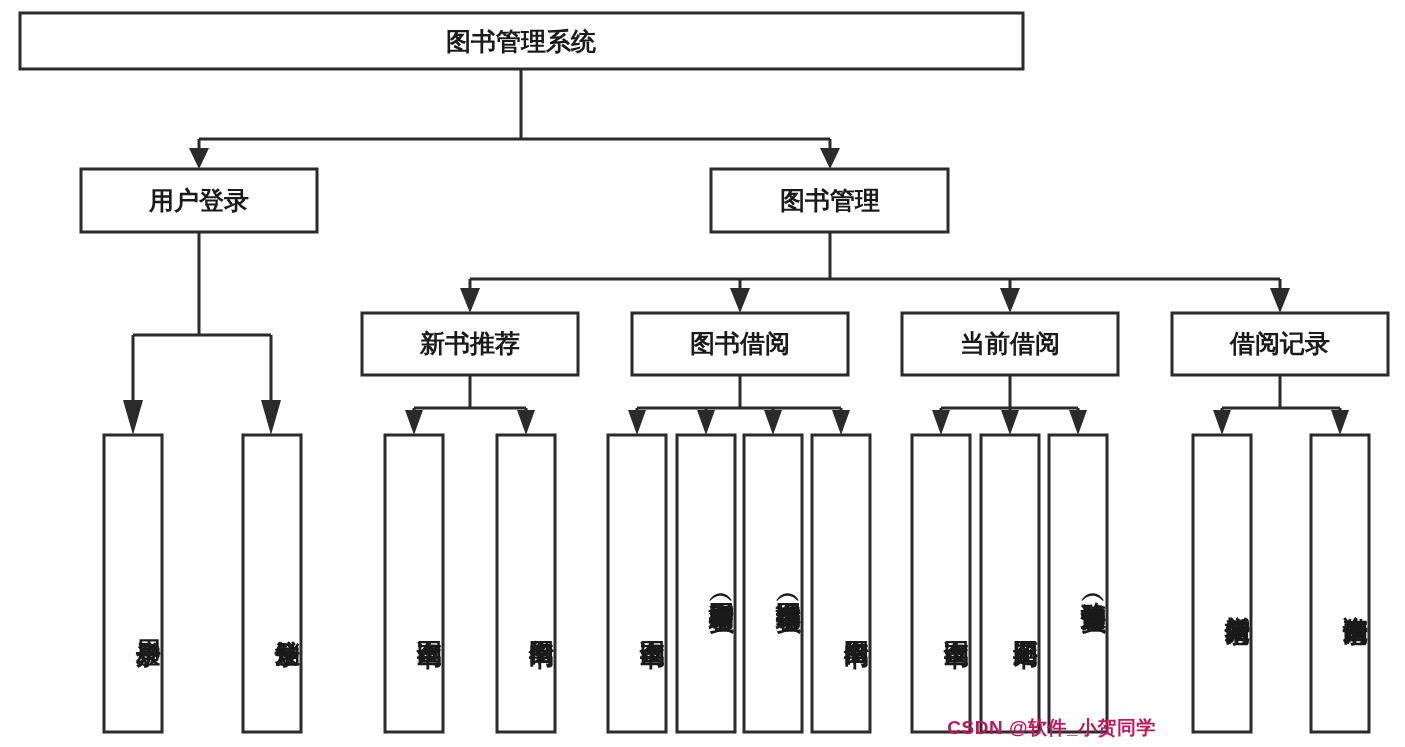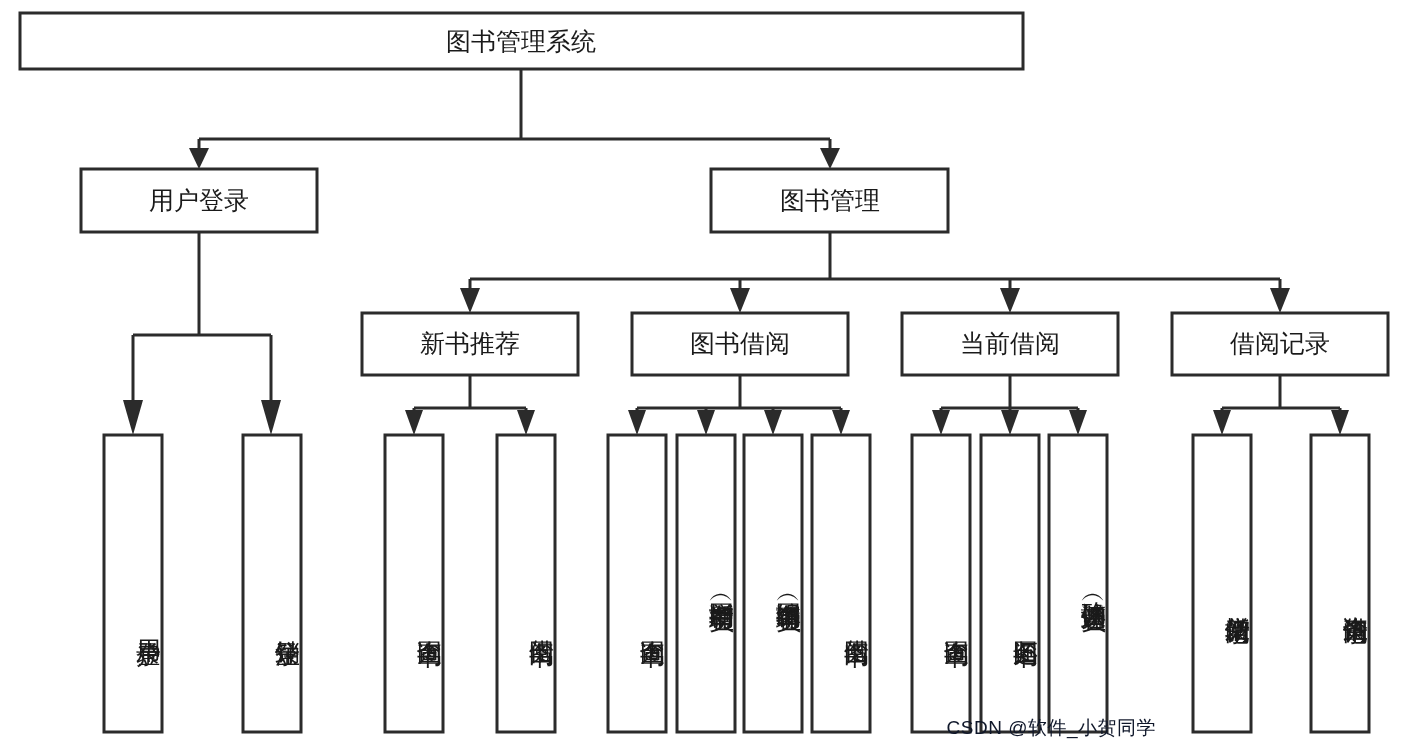--- a/index.html
+++ b/index.html
@@ -11,20 +11,21 @@
     width: 1405px;
     height: 747px;
     font-family: "Liberation Sans", "DejaVu Sans", sans-serif;
     overflow: hidden;
   }
   #diagram-root {
     position: relative;
     width: 1164px;
     height: 747px;
     background: #ffffff;
+    font-weight: bold;
   }
   svg.diagram-canvas {
     position: absolute;
     top: 0;
     left: 0;
     width: 1405px;
     height: 747px;
   }
   .node-box {
     fill: #ffffff;
@@ -64,21 +65,21 @@
     align-items: flex-start;
     justify-content: center;
     box-sizing: border-box;
   }
   .watermark {
     position: absolute;
     right: 8px;
     bottom: 6px;
     font-family: "Liberation Sans", "DejaVu Sans", sans-serif;
     font-size: 19px;
-    color: #0f172a;
+    color: #be185d;
     letter-spacing: 0.5px;
     white-space: nowrap;
     user-select: none;
   }
 </style>
 </head>
 <body>
 
 <div id="diagram-root">
 

